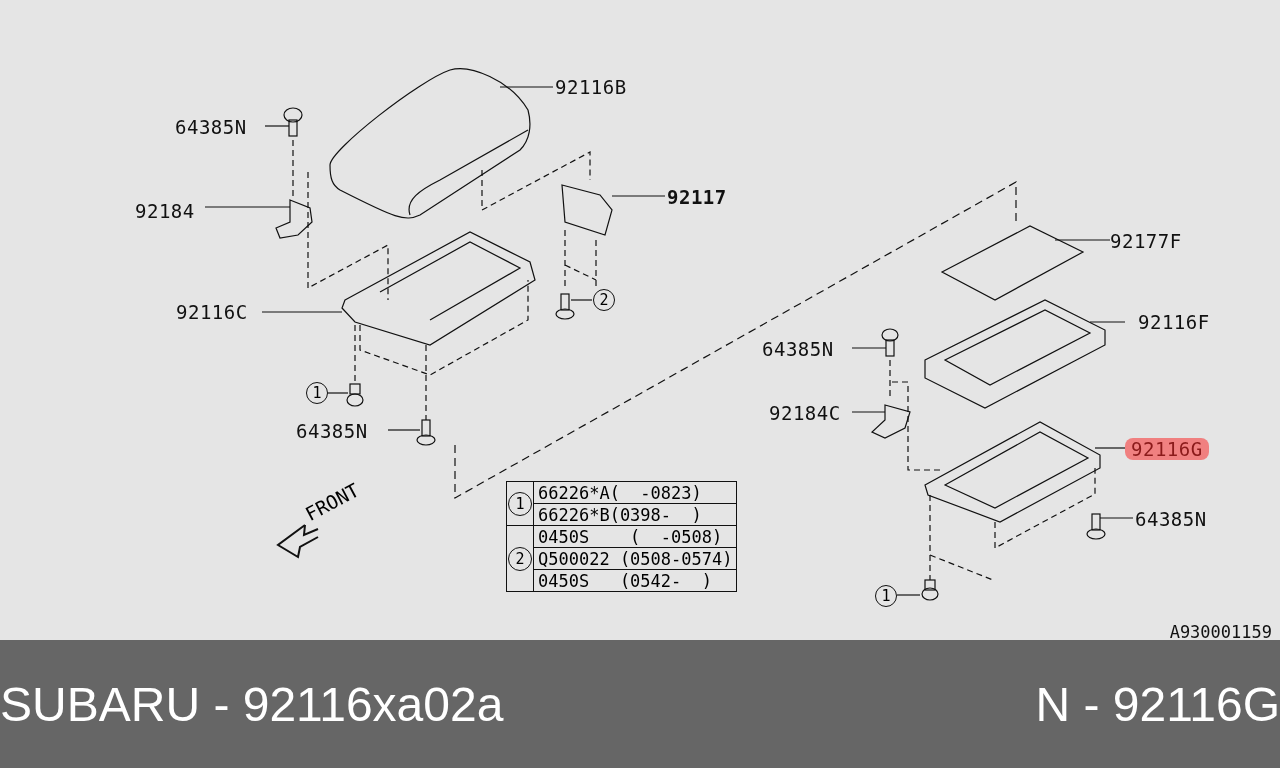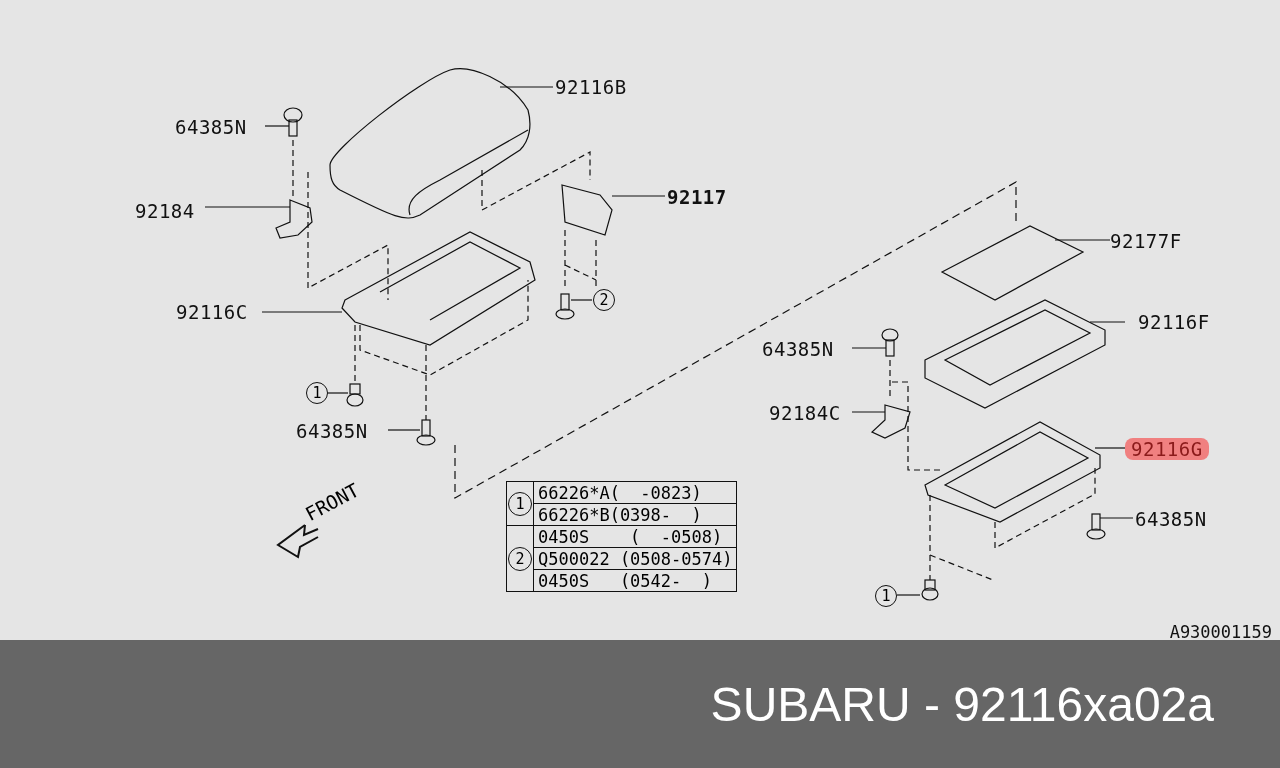--- a/index.html
+++ b/index.html
@@ -8,21 +8,21 @@
   #diagram svg{position:absolute;left:0;top:0;}
   .lbl{position:absolute;font-family:"DejaVu Sans Mono",monospace;font-size:19px;color:#111;letter-spacing:0.5px;line-height:20px;white-space:nowrap;}
   .lbl.hl{background:#f08080;color:#8b1a1a;padding:1px 6px;border-radius:8px;}
   .circ{position:absolute;width:20px;height:20px;border:1px solid #111;border-radius:50%;font-size:15px;line-height:20px;text-align:center;font-family:"DejaVu Sans Mono",monospace;}
   #notes{position:absolute;left:506px;top:481px;border-collapse:collapse;font-family:"DejaVu Sans Mono",monospace;font-size:17px;}
   #notes td{border:1px solid #111;padding:0 4px;height:21px;line-height:20px;white-space:pre;}
   #notes td.key{width:26px;text-align:center;padding:0;}
   #notes .kc{display:inline-block;width:22px;height:22px;border:1px solid #111;border-radius:50%;line-height:22px;font-size:15px;}
   #front{position:absolute;left:270px;top:485px;}
   #fig-id{position:absolute;right:8px;top:622px;font-size:17px;color:#111;font-family:"DejaVu Sans Mono",monospace;text-align:center;}
-  #footer{position:absolute;left:0;top:640px;width:1280px;height:128px;background:#666;display:flex;align-items:center;justify-content:flex-end;}
+  #footer{position:absolute;left:0;top:640px;width:1280px;height:128px;background:#666;display:flex;align-items:center;justify-content:space-between;gap:14px;}
   #footer span{color:#fff;font-family:"Liberation Sans",sans-serif;font-size:48px;}
   #footer .gap{display:inline-block;width:66px;}
 </style>
 </head>
 <body>
 
 <div id="diagram">
   <svg width="1280" height="640" stroke="#111" fill="none" stroke-width="1.2">
 
     <g>
@@ -167,13 +167,14 @@
     </tr>
   </tbody>
     </table>
 
   <span id="fig-id">A930001159</span>
 </div>
 
 <div id="footer">
   <span>SUBARU - 92116xa02a</span>
   <span class="gap"></span>
+  <span>N - 92116G</span>
 </div>
 
 </body></html>

